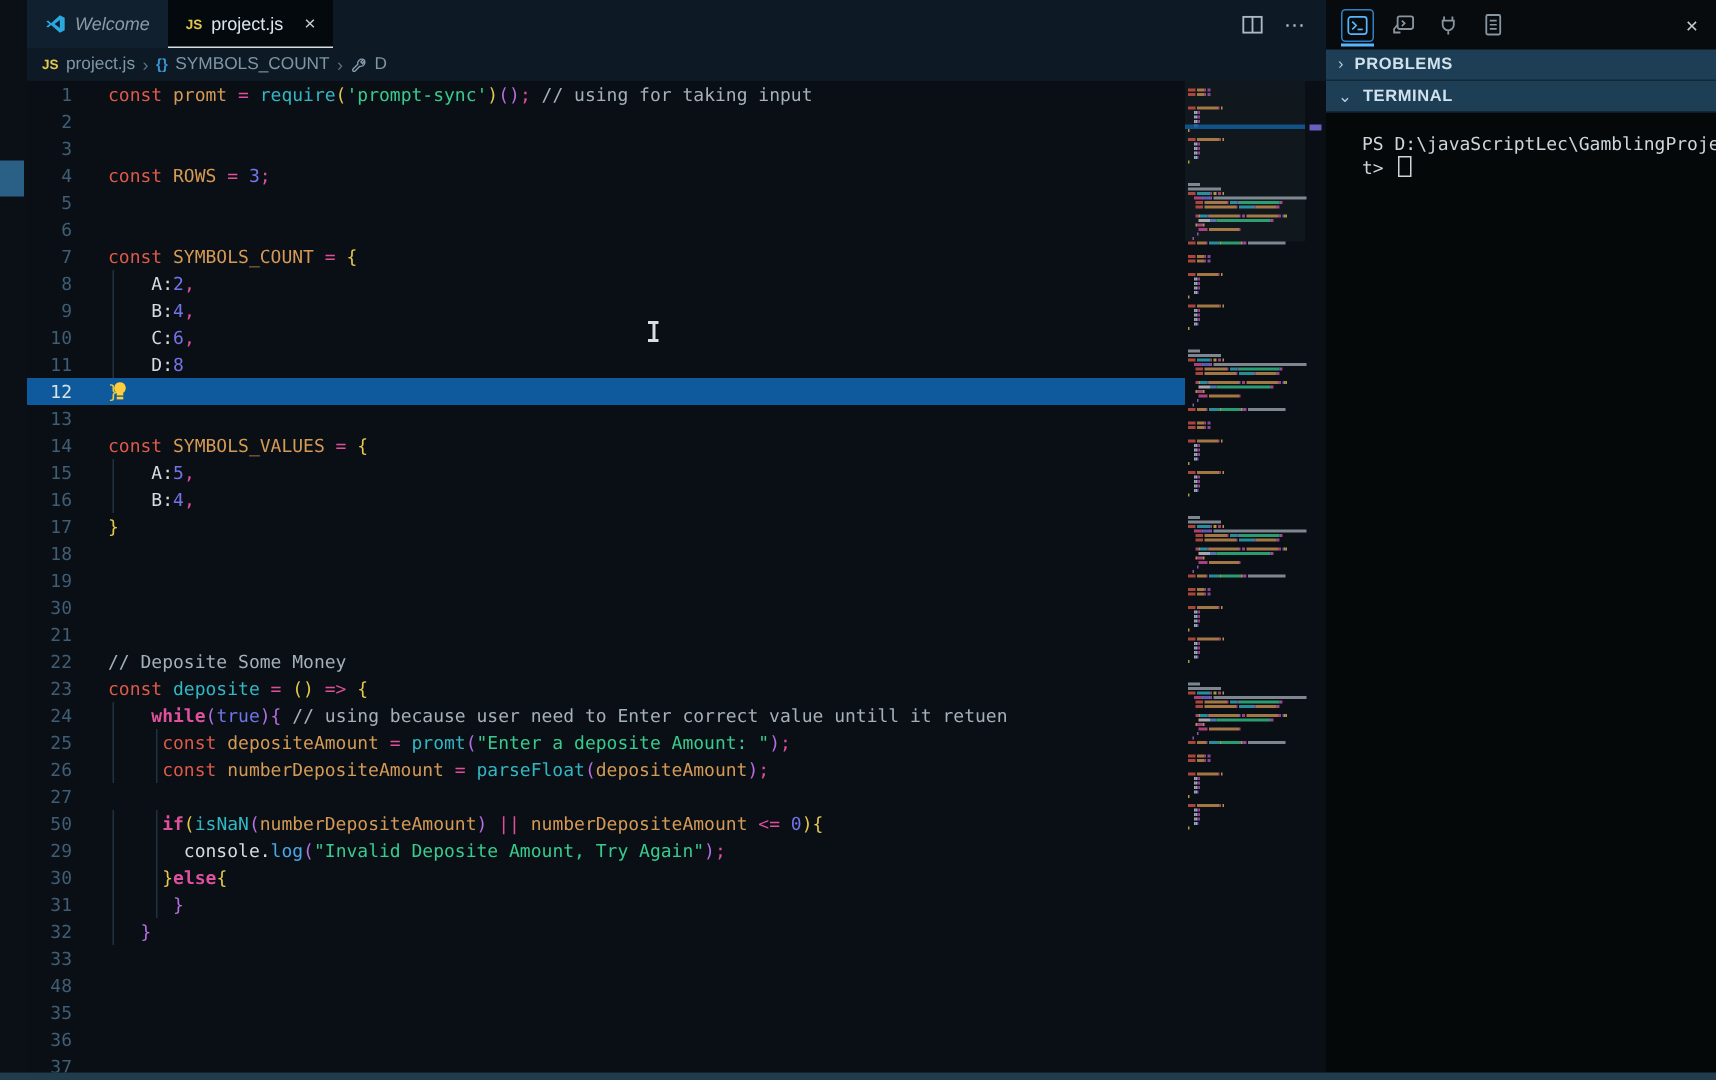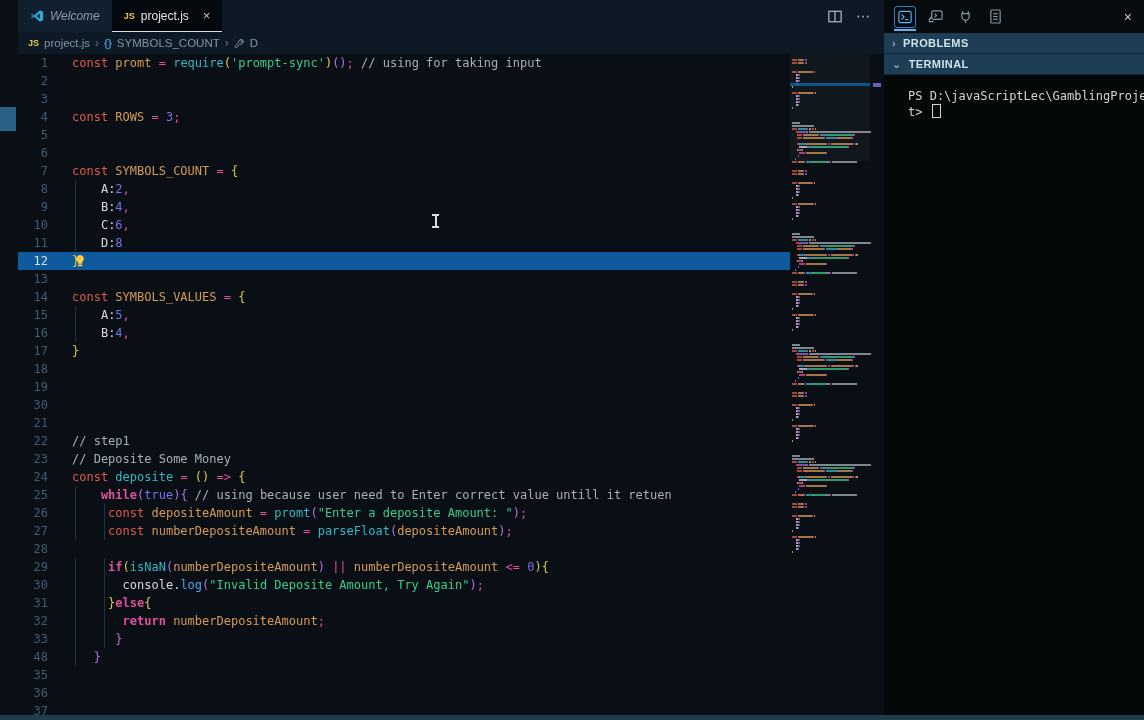--- a/index.html
+++ b/index.html
@@ -137,21 +137,21 @@
         <div class="ln">18</div>
         <div class="ln">19</div>
         <div class="ln">30</div>
         <div class="ln">21</div>
         <div class="ln">22</div>
         <div class="ln">23</div>
         <div class="ln">24</div>
         <div class="ln">25</div>
         <div class="ln">26</div>
         <div class="ln">27</div>
-        <div class="ln">28</div>
+        <div class="ln">50</div>
         <div class="ln">29</div>
         <div class="ln">30</div>
         <div class="ln">31</div>
         <div class="ln">32</div>
         <div class="ln">33</div>
         <div class="ln">48</div>
         <div class="ln">35</div>
         <div class="ln">36</div>
         <div class="ln">37</div>
       </div>
@@ -170,31 +170,29 @@
         <div class="cl"><span class="tk-b1">}</span></div>
         <div class="cl"></div>
         <div class="cl"><span class="tk-kw1">const</span><span class="tk-var"> SYMBOLS_VALUES </span><span class="tk-op">=</span><span class="tk-b1"> {</span></div>
         <div class="cl"><i class="guide" style="left: 3px;"></i><span class="tk-pn">    A</span><span class="tk-pn">:</span><span class="tk-num">5</span><span class="tk-op">,</span></div>
         <div class="cl"><i class="guide" style="left: 3px;"></i><span class="tk-pn">    B</span><span class="tk-pn">:</span><span class="tk-num">4</span><span class="tk-op">,</span></div>
         <div class="cl"><span class="tk-b1">}</span></div>
         <div class="cl"></div>
         <div class="cl"></div>
         <div class="cl"></div>
         <div class="cl"></div>
-        <div class="cl"><span class="tk-com">// step1</span></div>
         <div class="cl"><span class="tk-com">// Deposite Some Money</span></div>
         <div class="cl"><span class="tk-kw1">const</span><span class="tk-fn"> deposite </span><span class="tk-op">=</span><span class="tk-b1"> ()</span><span class="tk-op"> =&gt;</span><span class="tk-b1"> {</span></div>
         <div class="cl"><i class="guide" style="left: 3px;"></i><span class="tk-kw2">    while</span><span class="tk-b2">(</span><span class="tk-num">true</span><span class="tk-b2">)</span><span class="tk-b2">{</span><span class="tk-com"> // using because user need to Enter correct value untill it retuen</span></div>
         <div class="cl"><i class="guide" style="left: 3px;"></i><i class="guide" style="left: 31.88px;"></i><span class="tk-kw1">     const</span><span class="tk-var"> depositeAmount </span><span class="tk-op">=</span><span class="tk-fn"> promt</span><span class="tk-b2">(</span><span class="tk-str">"Enter a deposite Amount: "</span><span class="tk-b2">)</span><span class="tk-op">;</span></div>
         <div class="cl"><i class="guide" style="left: 3px;"></i><i class="guide" style="left: 31.88px;"></i><span class="tk-kw1">     const</span><span class="tk-var"> numberDepositeAmount </span><span class="tk-op">=</span><span class="tk-fn"> parseFloat</span><span class="tk-b2">(</span><span class="tk-var">depositeAmount</span><span class="tk-b2">)</span><span class="tk-op">;</span></div>
         <div class="cl"></div>
         <div class="cl"><i class="guide" style="left: 3px;"></i><i class="guide" style="left: 31.88px;"></i><span class="tk-kw2">     if</span><span class="tk-b1">(</span><span class="tk-fn">isNaN</span><span class="tk-b2">(</span><span class="tk-var">numberDepositeAmount</span><span class="tk-b2">)</span><span class="tk-pn"> </span><span class="tk-op">||</span><span class="tk-var"> numberDepositeAmount </span><span class="tk-op">&lt;=</span><span class="tk-pn"> </span><span class="tk-num">0</span><span class="tk-b1">)</span><span class="tk-b1">{</span></div>
         <div class="cl"><i class="guide" style="left: 3px;"></i><i class="guide" style="left: 31.88px;"></i><span class="tk-pn">       console</span><span class="tk-pn">.</span><span class="tk-fnb">log</span><span class="tk-b2">(</span><span class="tk-str">"Invalid Deposite Amount, Try Again"</span><span class="tk-b2">)</span><span class="tk-op">;</span></div>
         <div class="cl"><i class="guide" style="left: 3px;"></i><i class="guide" style="left: 31.88px;"></i><span class="tk-b1">     }</span><span class="tk-kw2">else</span><span class="tk-b1">{</span></div>
-        <div class="cl"><i class="guide" style="left: 3px;"></i><i class="guide" style="left: 31.88px;"></i><span class="tk-kw2">       return</span><span class="tk-var"> numberDepositeAmount</span><span class="tk-op">;</span></div>
         <div class="cl"><i class="guide" style="left: 3px;"></i><i class="guide" style="left: 31.88px;"></i><span class="tk-b2">      }</span></div>
         <div class="cl"><i class="guide" style="left: 3px;"></i><span class="tk-b2">   }</span></div>
       </div>
     <svg id="bulb" viewBox="0 0 16 16" style="top: 200px;">
       <path d="M8 1 A4.4 4.4 0 0 1 10.5 9 L10.5 11 L5.5 11 L5.5 9 A4.4 4.4 0 0 1 8 1 Z" fill="#ffce3a"></path>
       <rect x="5.5" y="12" width="5" height="2" fill="#ffce3a"></rect>
     </svg>
     <div id="mm-view" style="height: 111px;"></div>
     <div id="minimap">
         <div class="mrow" style="top: 9px; left: 2px; width: 78px;">

